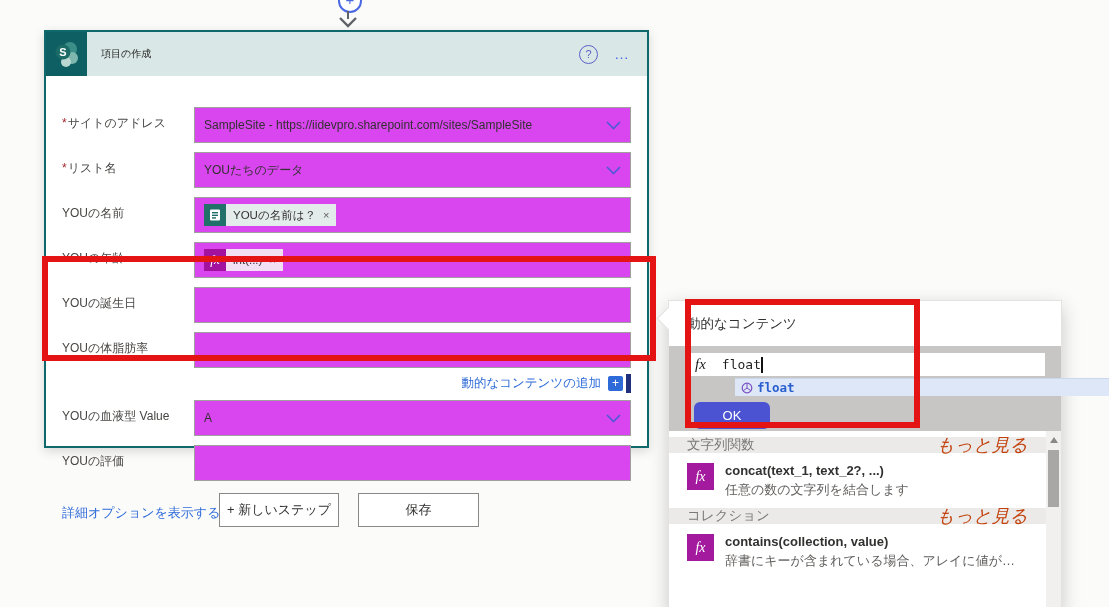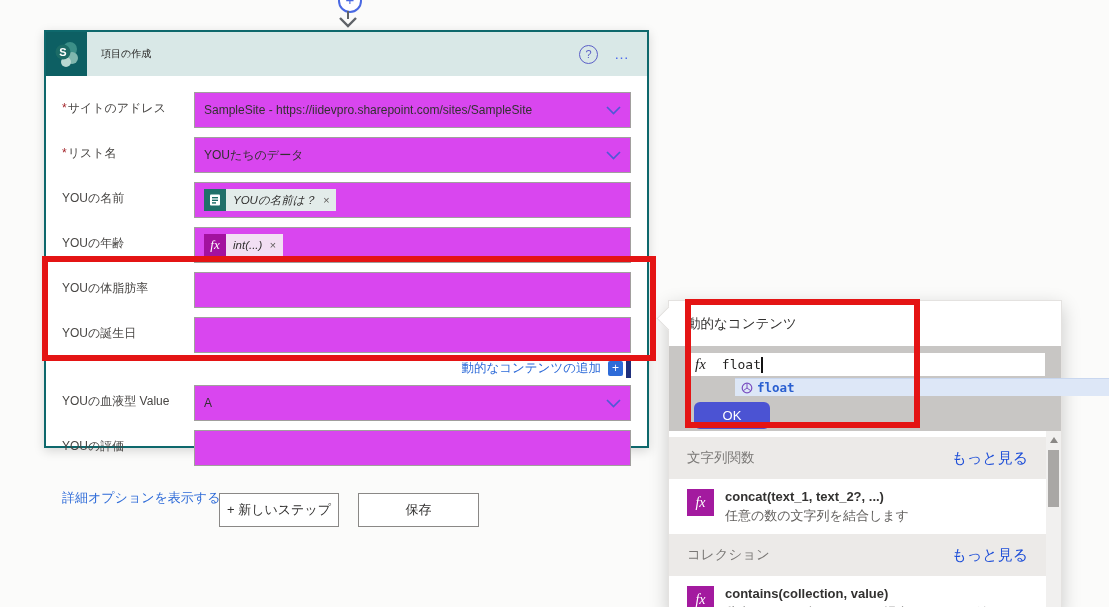--- a/index.html
+++ b/index.html
@@ -14,31 +14,31 @@
   .card{position:absolute;left:44px;top:30px;width:605px;height:418px;background:#fff;
     border:2px solid #0e686c;box-sizing:border-box;box-shadow:0 3px 10px rgba(0,0,0,.15);}
   .card-header{display:flex;align-items:center;height:44px;background:#d9e8e7;}
   .sp-block{width:41px;height:44px;background:#0d5f63;flex:none;display:flex;align-items:center;justify-content:center;}
   .card-title{margin-left:14px;font-size:10px;color:#252423;}
   .header-right{margin-left:auto;display:flex;align-items:center;gap:16px;padding-right:16px;}
   .help-circle{width:17px;height:17px;border:1.5px solid #5b5fc7;border-radius:50%;color:#5b5fc7;
     font-size:11px;line-height:16px;text-align:center;cursor:pointer;}
   .ellipsis{color:#4f6bed;font-size:15px;letter-spacing:2px;line-height:10px;cursor:pointer;}
 
-  .card-body{padding:16px 16px 0 16px;}
+  .card-body{padding:10px 16px 0 16px;margin-top:21px;}
   .frow{display:flex;margin-bottom:9px;}
   .flabel{width:132px;flex:none;font-size:12px;color:#484644;padding-top:8px;}
   .req{color:#a4262c;margin-right:1px;}
   .finput{flex:1;height:36px;border:1px solid #a19f9d;background:#d946ef;display:flex;align-items:center;
     padding:0 9px;box-sizing:border-box;font-size:12px;color:#323130;}
   .chev{margin-left:auto;flex:none;display:flex;}
 
   .pill{display:flex;align-items:center;height:22px;font-size:11.5px;color:#323130;}
   .pill-icon{width:22px;height:22px;flex:none;display:flex;align-items:center;justify-content:center;}
-  .pill-body{display:flex;align-items:center;height:22px;padding:0 7px;font-style:italic;}
+  .pill-body{display:flex;align-items:center;height:22px;padding:0 7px;}
   .pill-teal .pill-icon{background:#21706a;}
   .pill-teal .pill-body{background:#e3ecea;}
   .pill-pink .pill-icon{background:#a3119f;}
   .pill-pink .pill-body{background:#f2dff3;}
   .fx-glyph{font-family:"Liberation Serif","DejaVu Serif",serif;font-style:italic;font-size:13px;color:#fff;}
   .dismiss{color:#5f5d5b;font-size:11px;margin-left:7px;cursor:pointer;}
 
   .link-row{display:flex;justify-content:flex-end;align-items:center;margin:-3px 0 7px 0;}
   .dyn-link{color:#2e6bd8;font-size:12.5px;cursor:pointer;}
   .plus-sq{width:15px;height:15px;background:#2e6bd8;color:#fff;font-size:12px;line-height:15px;text-align:center;
@@ -68,25 +68,25 @@
   .fx-dark{font-family:"Liberation Serif","DejaVu Serif",serif;font-style:italic;font-size:15px;color:#1d1c1b;}
   .expr-text{font-family:"DejaVu Sans Mono","Liberation Mono",monospace;font-size:13px;color:#201f1e;margin-left:16px;}
   .caret{width:2px;height:16px;background:#111;}
   .ok-btn{position:absolute;left:25px;bottom:2px;width:76px;height:27px;background:#4b53d3;color:#fff;
     font-size:13px;border:none;border-radius:6px;display:flex;align-items:center;justify-content:center;cursor:pointer;}
 
   .suggest{position:absolute;left:735px;top:378px;right:0;height:17px;background:#dde7f7;border-top:1px solid #c9d7ef;
     display:flex;align-items:center;gap:4px;padding-left:6px;z-index:6;cursor:pointer;}
   .suggest-label{font-family:"DejaVu Sans Mono","Liberation Mono",monospace;font-size:12.5px;font-weight:bold;color:#2a5fd0;}
 
-  .sect{height:42px;background:#eceae8;display:flex;align-items:center;justify-content:space-between;
+  .sect{height:16px;background:#eceae8;display:flex;align-items:center;justify-content:space-between;
     padding:0 18px;margin-right:15px;}
   .sect-first{margin-top:6px;}
   .sect-title{font-size:13.5px;color:#7a7876;}
-  .sect-more{font-size:15px;color:#1d4ed8;cursor:pointer;}
+  .sect-more{font-size:18px;color:#c2410c;cursor:pointer;font-style:italic;}
   .fn-row{display:flex;gap:11px;padding:8px 18px 9px 18px;margin-right:15px;cursor:pointer;}
   .fx-badge{width:27px;height:27px;background:#a31a9f;flex:none;display:flex;align-items:center;justify-content:center;margin-top:2px;}
   .fx-badge .fx-glyph{font-size:14px;}
   .fn-name{font-size:13px;font-weight:bold;color:#323130;line-height:19px;}
   .fn-desc{font-size:13px;color:#605e5c;line-height:19px;white-space:nowrap;overflow:hidden;
     text-overflow:ellipsis;max-width:300px;}
 
   .scroll{position:absolute;right:0;top:130px;bottom:0;width:15px;background:#f1f0ef;
     display:flex;flex-direction:column;align-items:center;}
   .scroll-up{margin-top:6px;width:0;height:0;border-left:4px solid transparent;border-right:4px solid transparent;
@@ -182,26 +182,26 @@
               </span>
             <span class="pill-body">
               <span>int(...)</span>
               <span class="dismiss">×</span>
             </span>
           </span>
         </div>
       </div>
 
       <div class="frow">
+        <div class="flabel">YOUの誕生日</div>
+        <div class="finput"></div>
+      </div>
+
+      <div class="frow">
         <div class="flabel">YOUの体脂肪率</div>
-        <div class="finput"></div>
-      </div>
-
-      <div class="frow">
-        <div class="flabel">YOUの誕生日</div>
         <div class="finput"></div>
       </div>
 
       <div class="link-row">
         <span class="dyn-link">動的なコンテンツの追加</span>
         <span class="plus-sq">+</span>
         <span class="navy-bar"></span>
       </div>
 
       <div class="frow">

